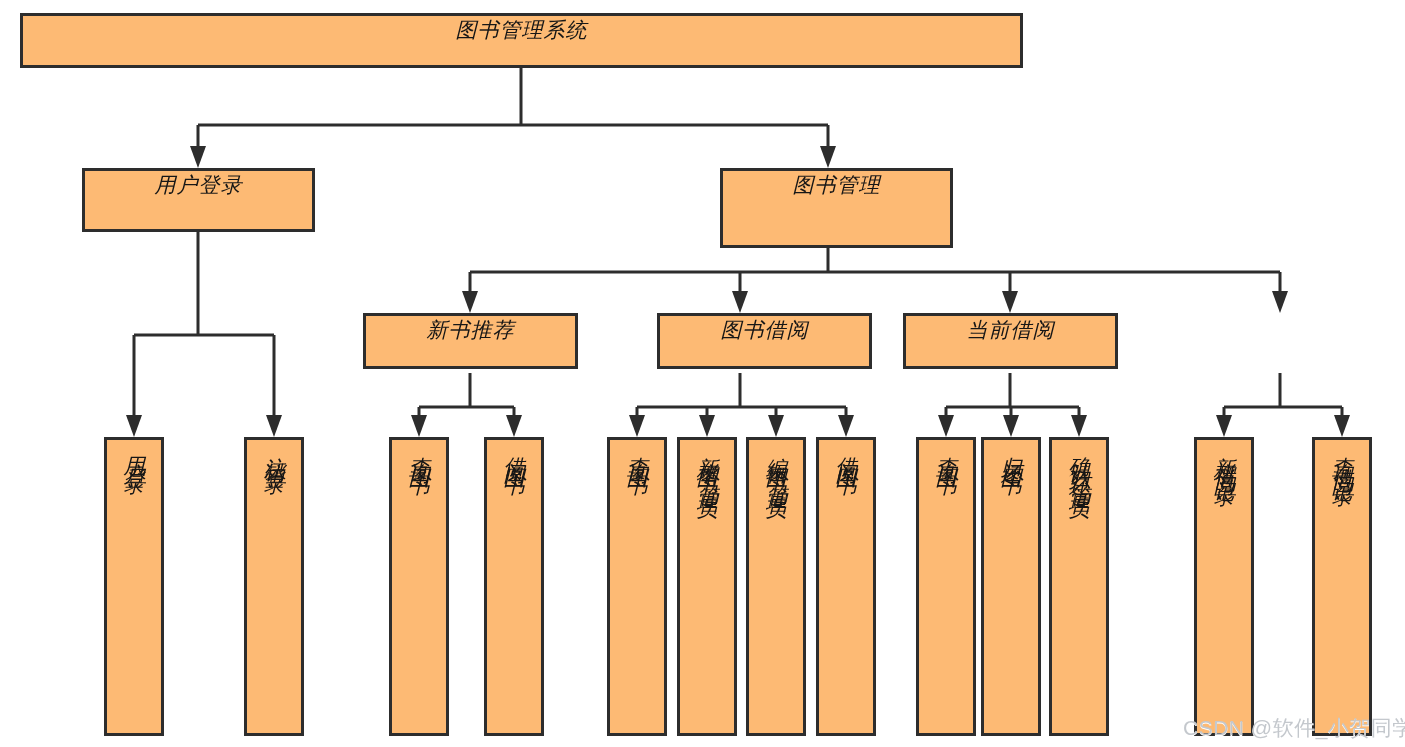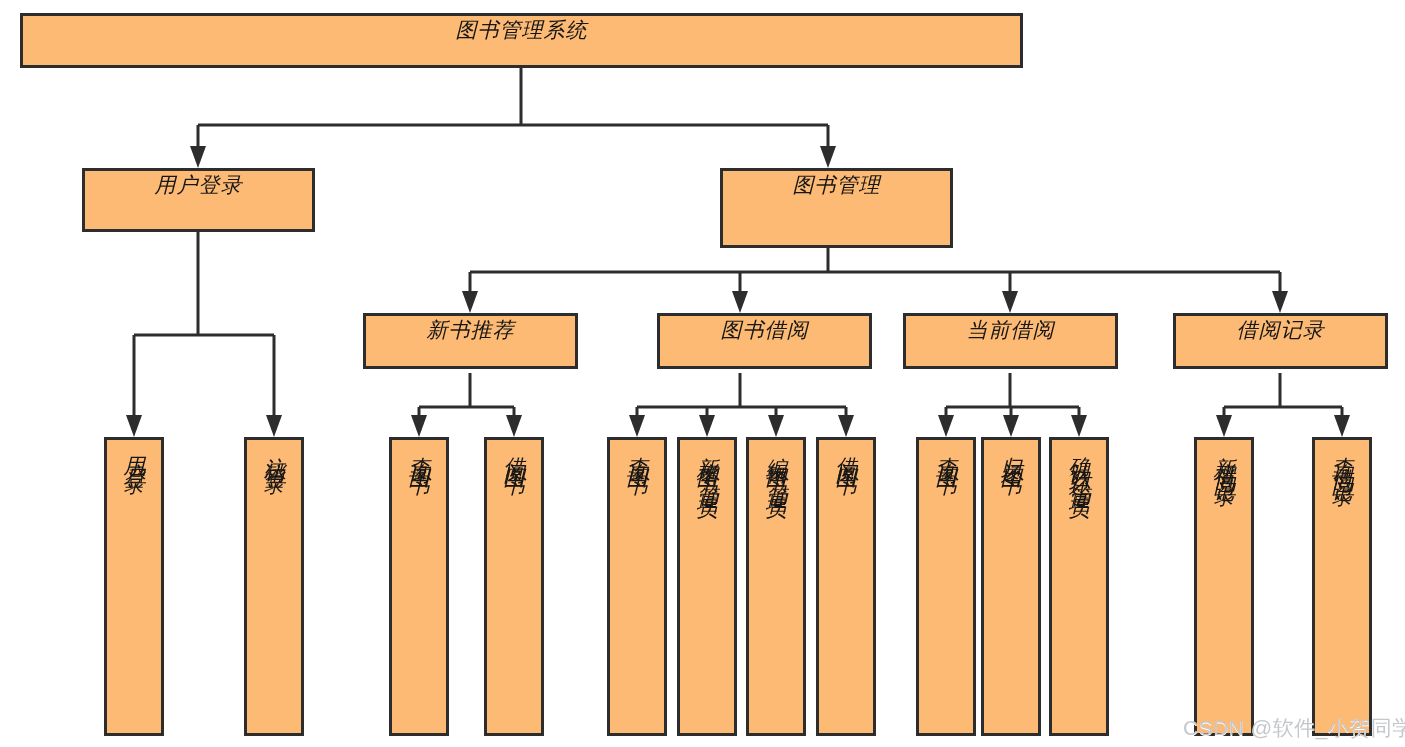--- a/index.html
+++ b/index.html
@@ -105,23 +105,20 @@
 
   <div class="box hbox l3" id="nr-box">
     <span>新书推荐</span>
   </div>
   <div class="box hbox l3" id="bb-box">
     <span>图书借阅</span>
   </div>
   <div class="box hbox l3" id="cb-box">
     <span>当前借阅</span>
   </div>
-  <div class="box hbox l3" id="br-box">
-    <span>借阅记录</span>
-  </div>
 
   <div class="box vbox" id="v-ul1">
     <span class="vtext">用户登录</span>
   </div>
   <div class="box vbox" id="v-ul2">
     <span class="vtext">注销登录</span>
   </div>
 
   <div class="box vbox" id="v-nr1">
     <span class="vtext">查询图书</span>

